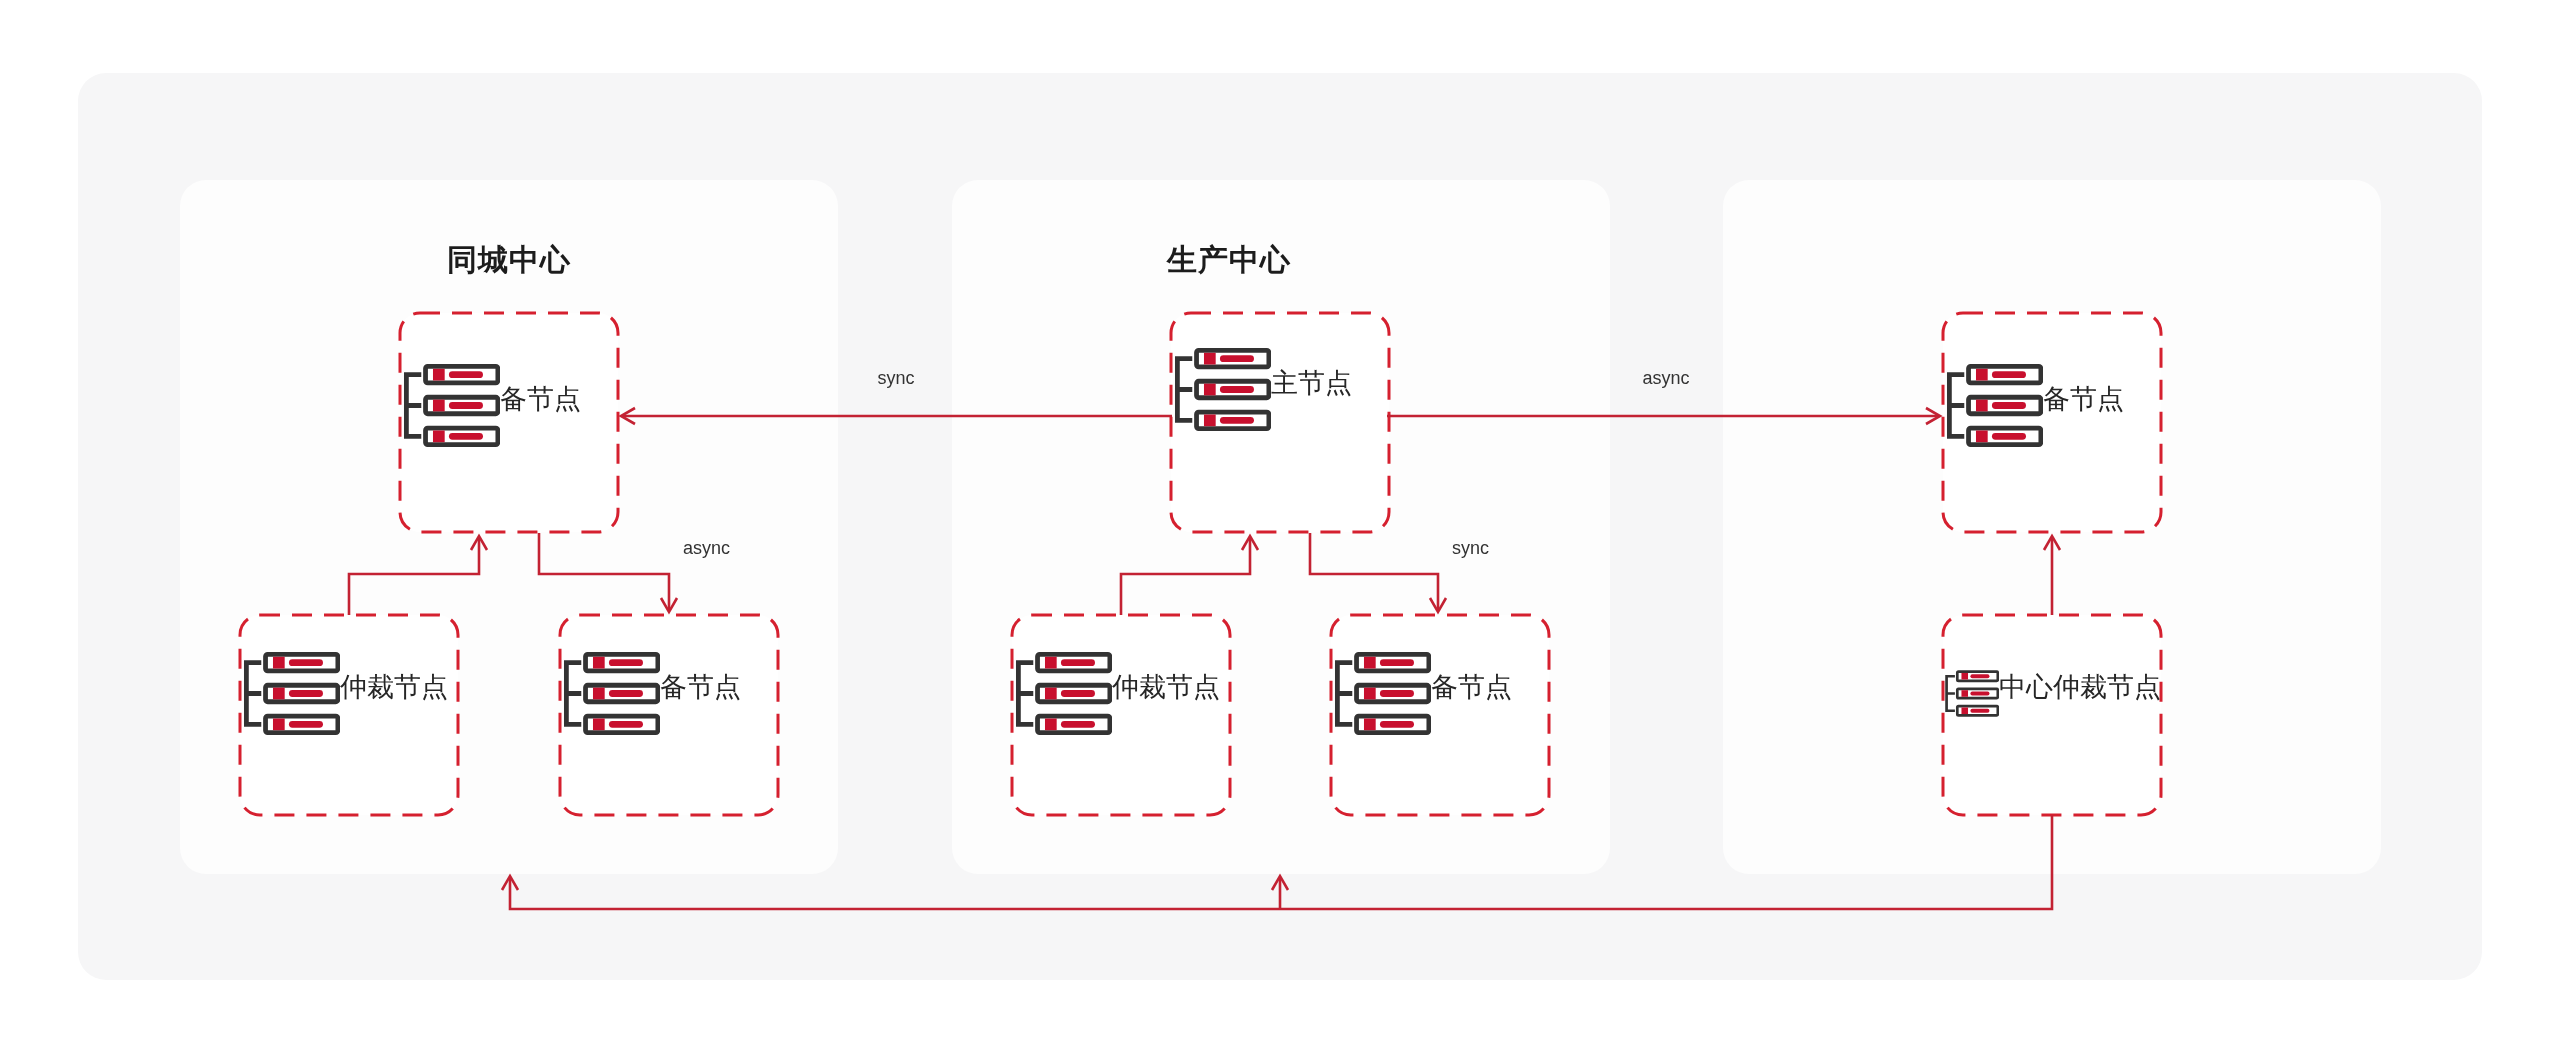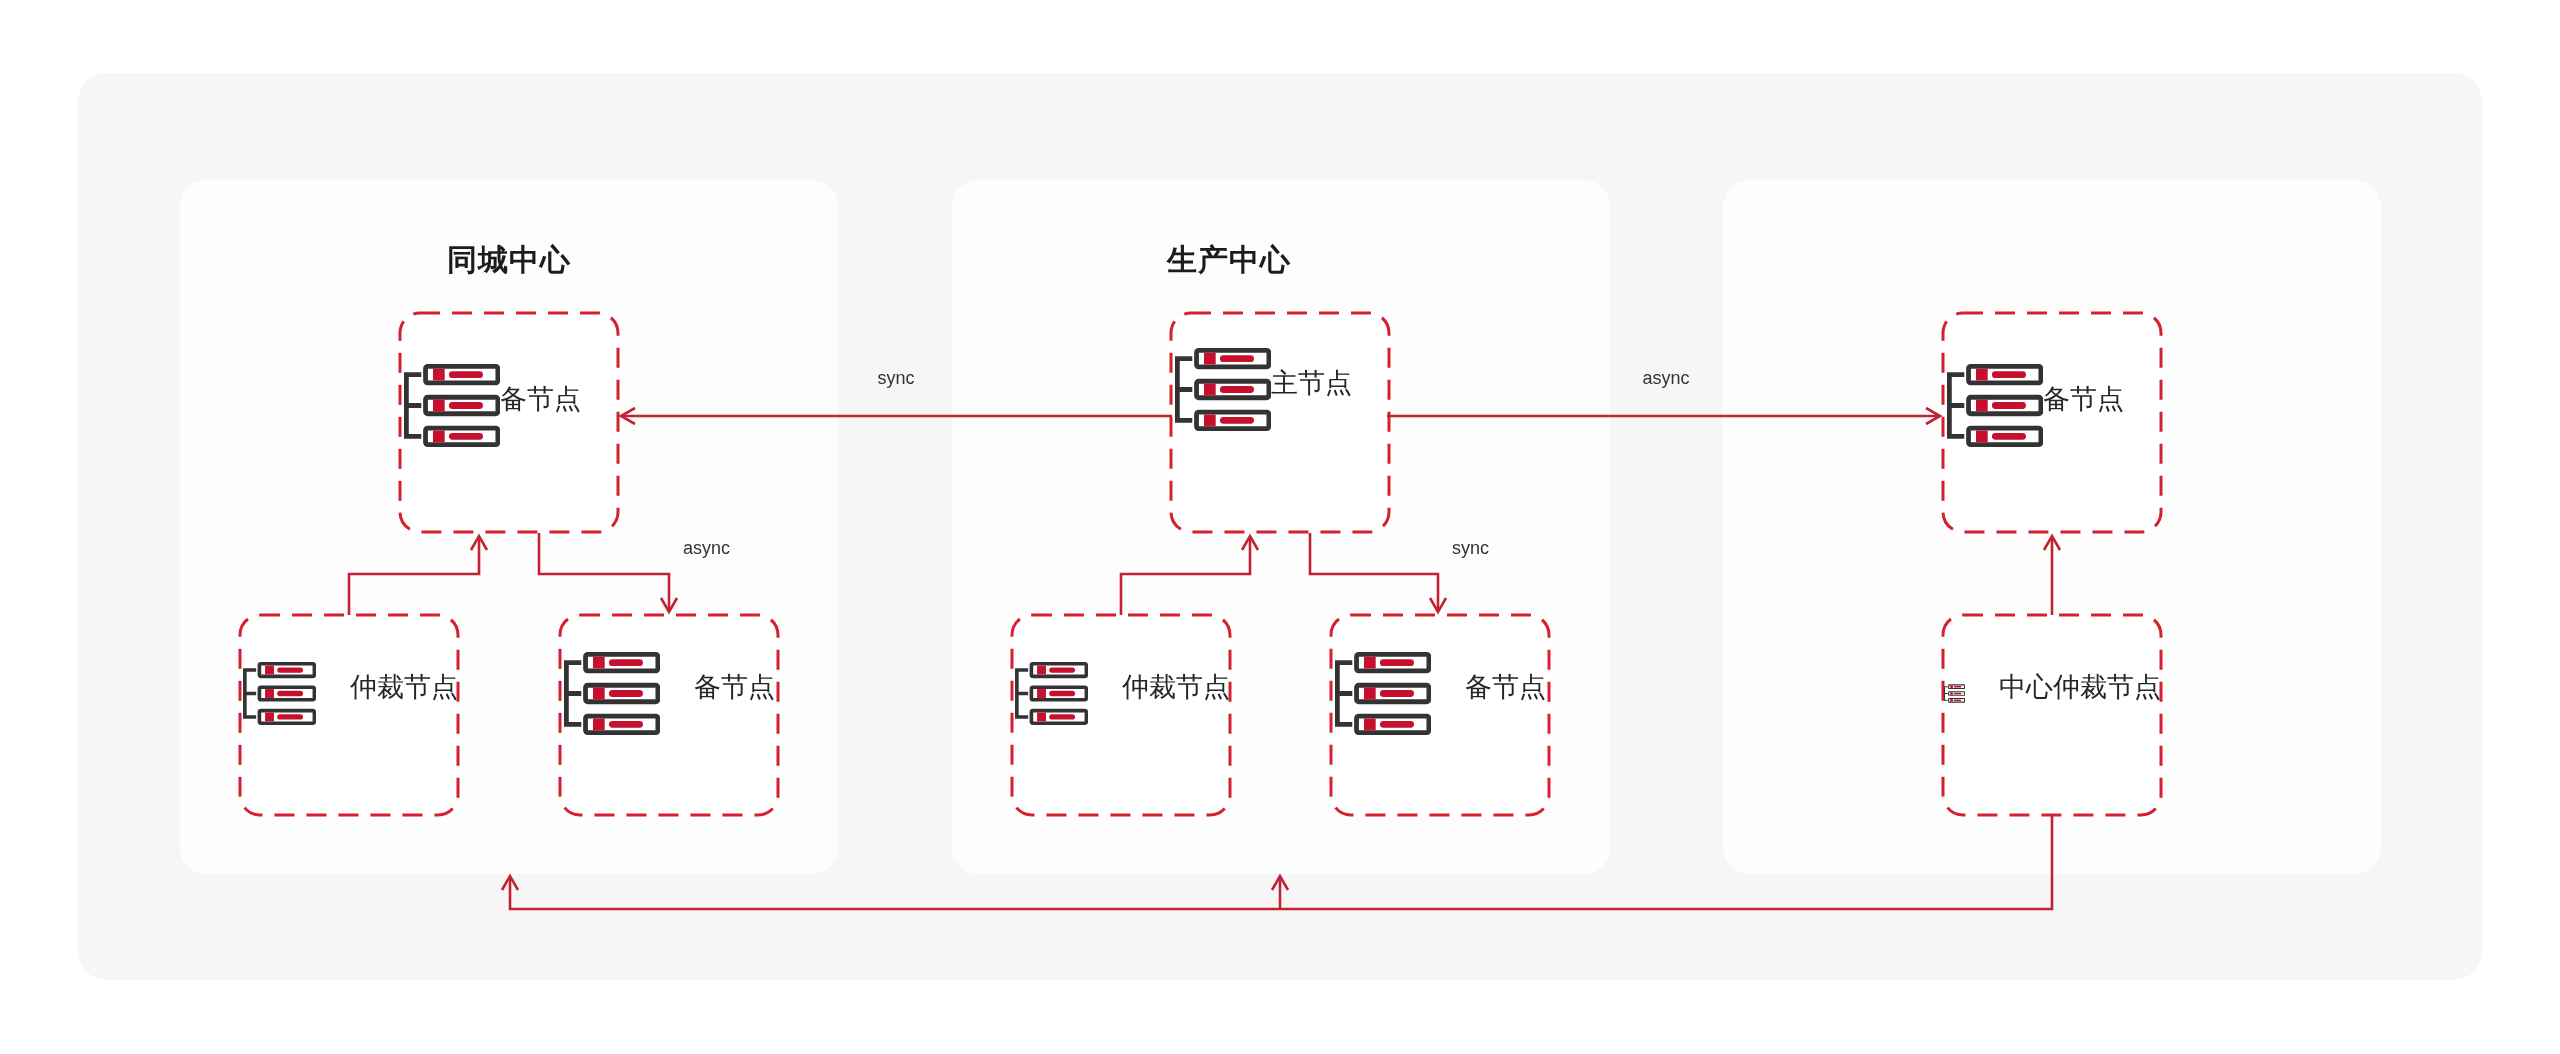--- a/index.html
+++ b/index.html
@@ -19,21 +19,21 @@
   .card-title{position:absolute;top:243px;width:658px;text-align:center;
     font-size:30px;font-weight:700;color:var(--ink);line-height:34px;letter-spacing:1px;}
   .card-title.t-left{left:180px;} .card-title.t-middle{left:900px;} .card-title.t-right{left:1723px;}
   svg.overlay{position:absolute;left:0;top:0;width:2560px;height:1054px;}
   .node-rect{fill:var(--node-bg);stroke:var(--dash-red);stroke-width:3;
     stroke-dasharray:20 12;}
   .link{fill:none;stroke:var(--red);stroke-width:2.6;}
   .arrow-head{fill:none;stroke:var(--red);stroke-width:2.6;}
   .node{position:absolute;display:flex;flex-direction:row;align-items:flex-start;}
   .node.top{width:218px;height:219px;padding-top:51px;}
-  .node.sub{width:218px;height:200px;padding-top:37px;gap:34px;}
+  .node.sub{width:218px;height:200px;padding-top:37px;}
   .node-label{margin-top:21px;font-size:27px;font-weight:500;color:#262626;
     line-height:28px;white-space:nowrap;}
   .server-icon{width:100px;height:83px;display:block;}
   .server-icon .frame{fill:#ffffff;stroke:var(--icon-dark);stroke-width:4.5;}
   .server-icon .bracket{fill:none;stroke:var(--icon-dark);stroke-width:4.5;}
   .server-icon .led{fill:var(--icon-red);}
   .server-icon .bar{fill:var(--icon-red);}
   .link-label{position:absolute;font-size:18px;color:var(--muted-ink);
     line-height:27px;white-space:nowrap;}
   .link-label.centered{transform:translate(-50%,-50%);}

